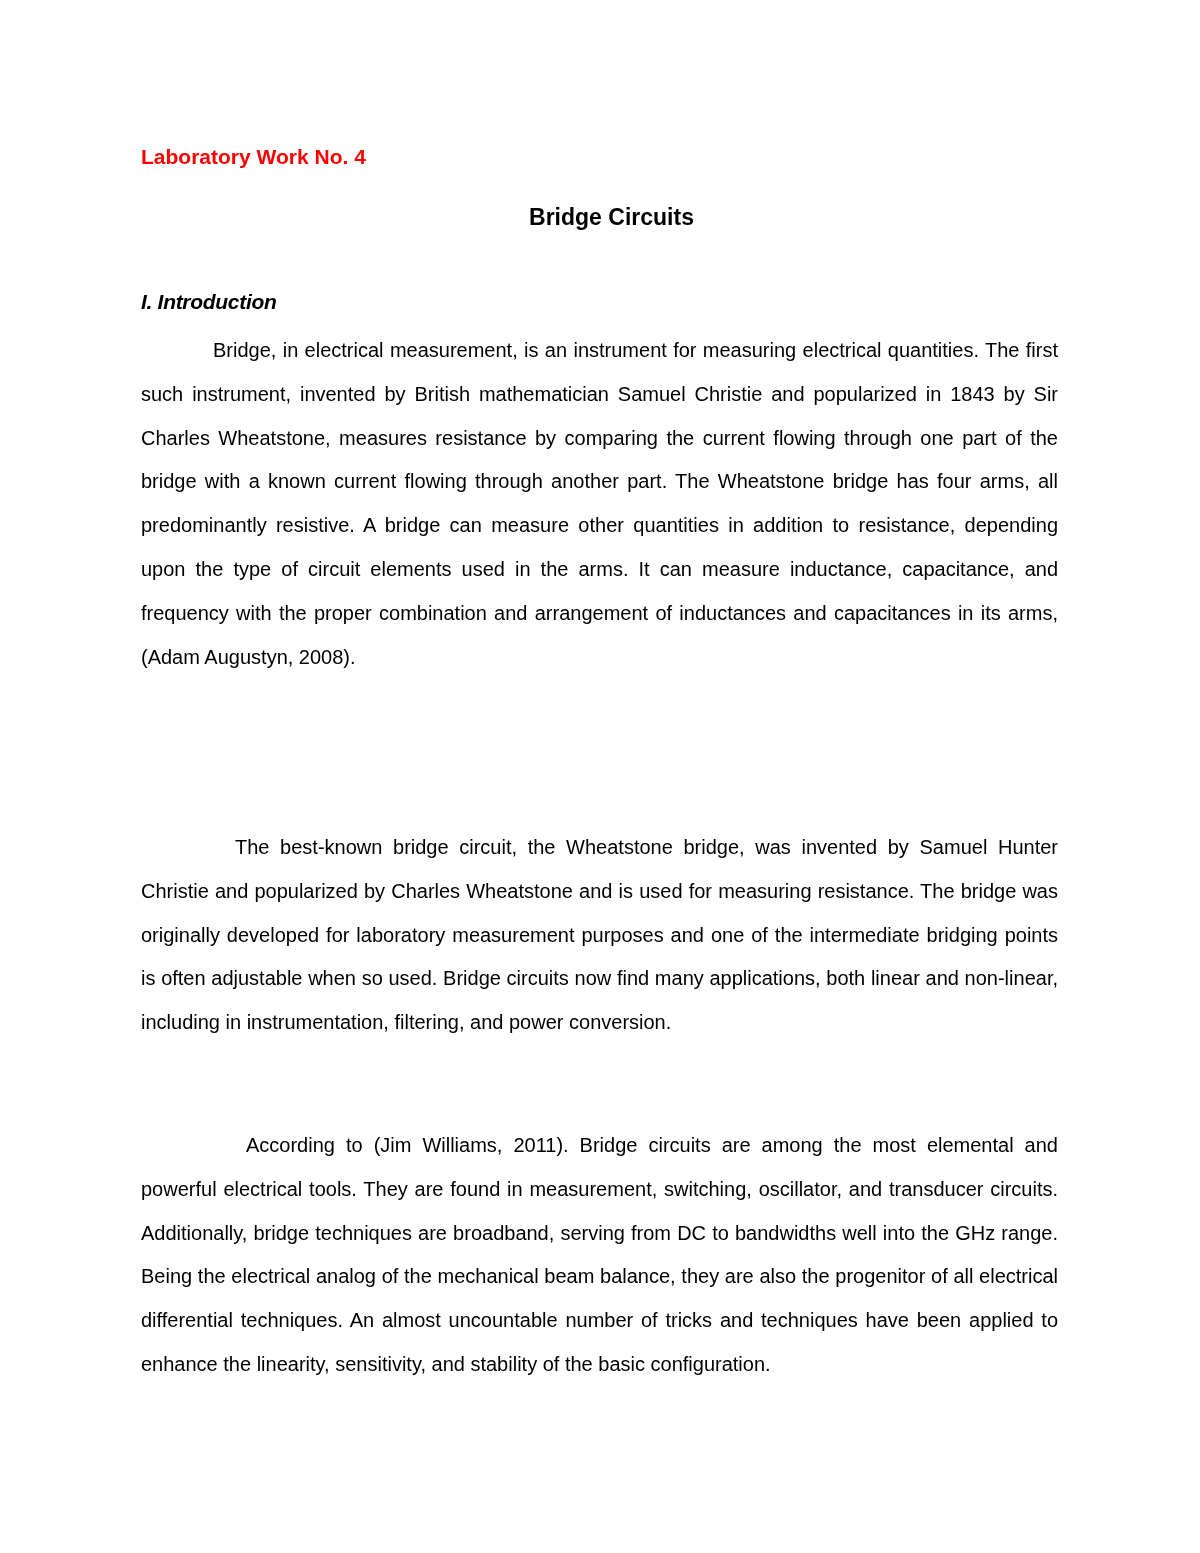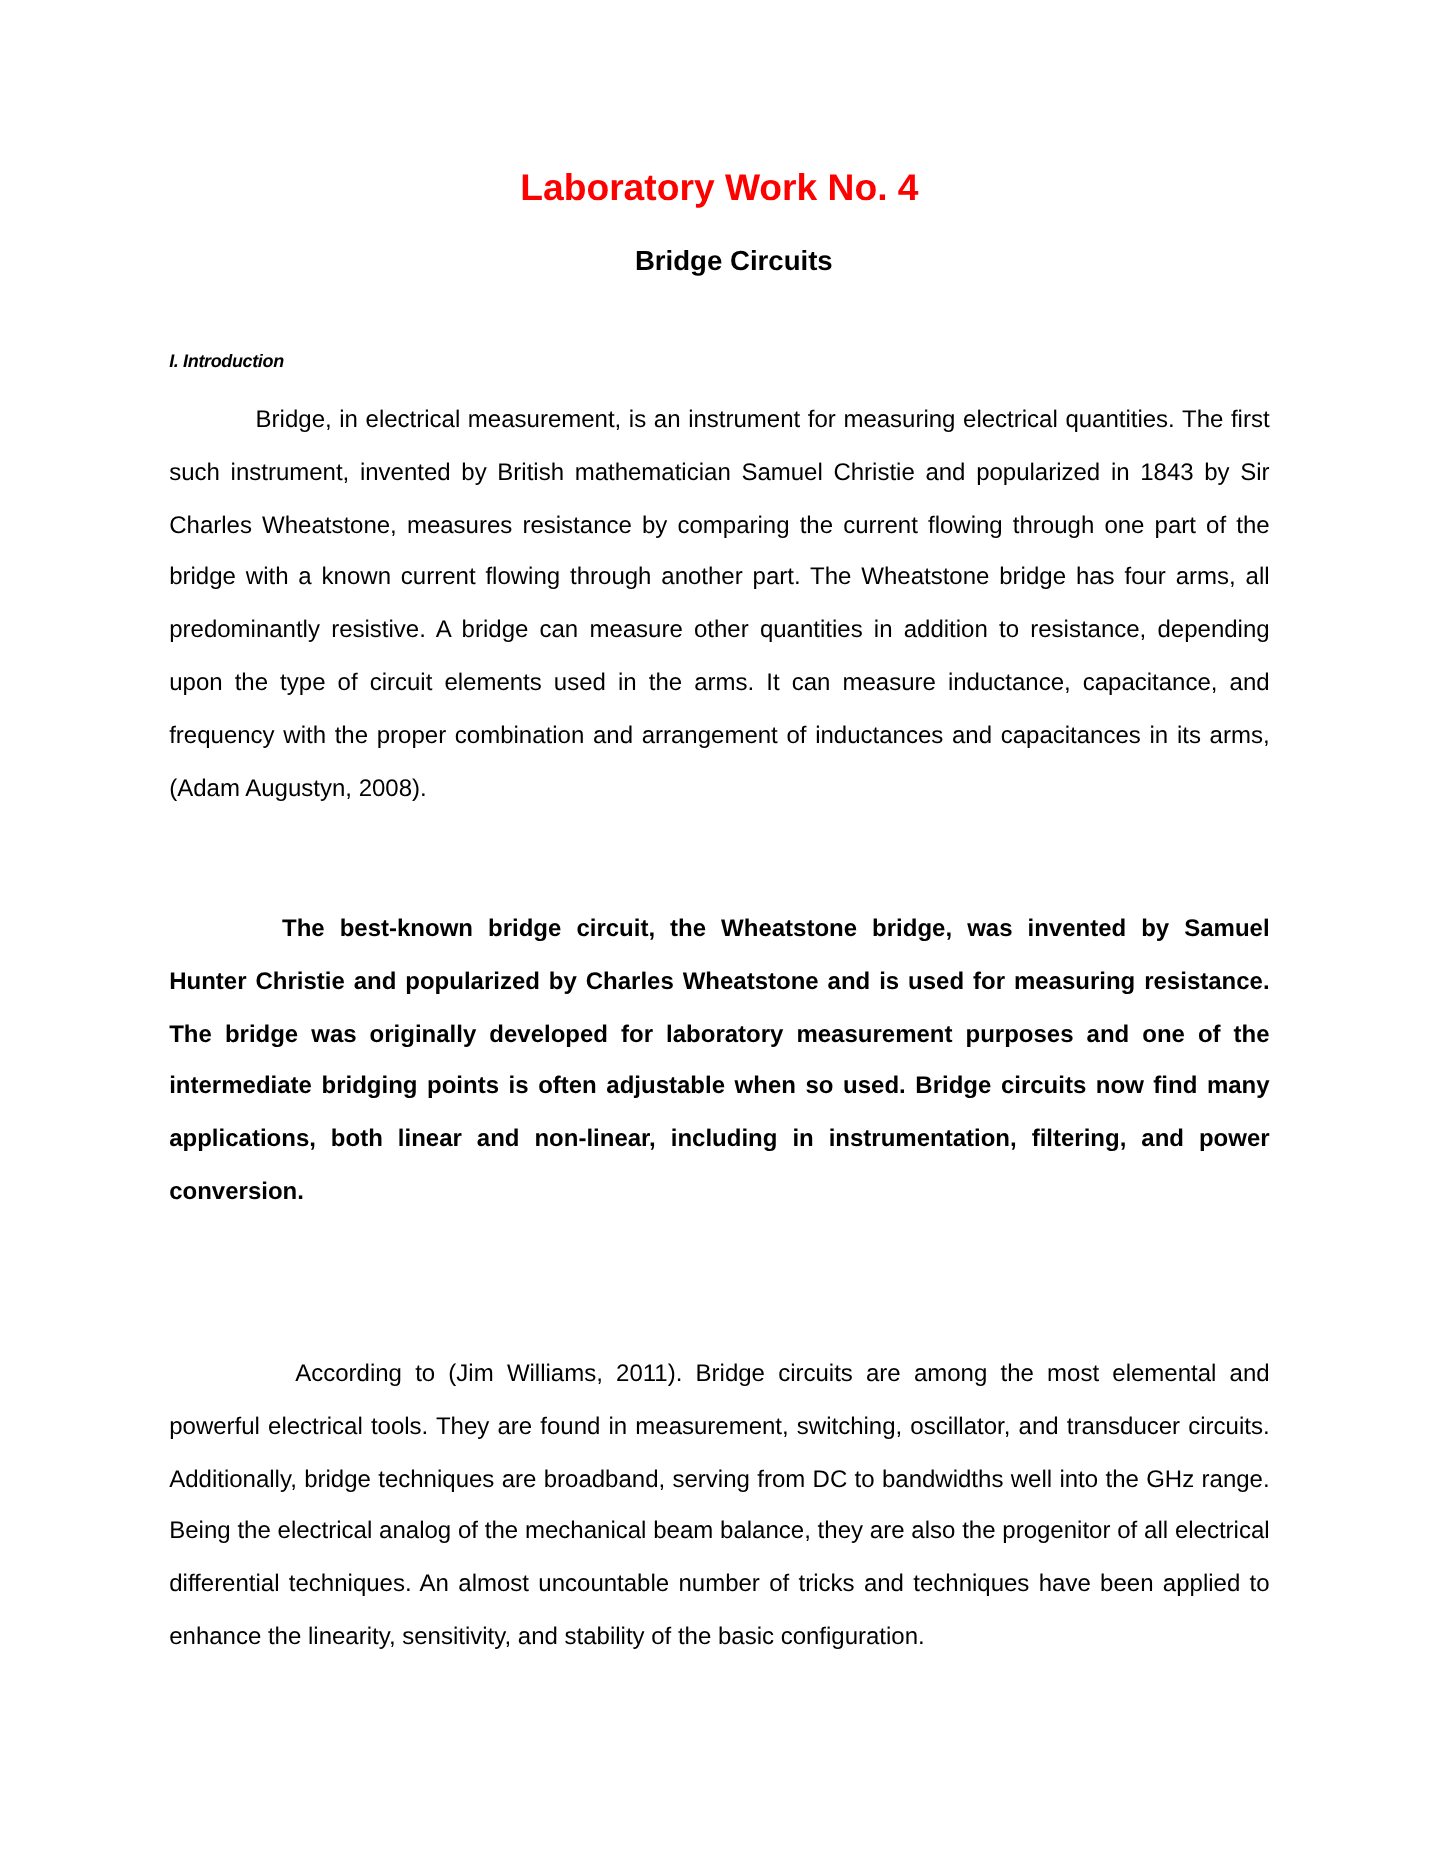--- a/index.html
+++ b/index.html
@@ -19,61 +19,60 @@
       position: absolute;
       left: 141px;
       top: 0;
       width: 917px;
     }
     .title {
       position: absolute;
       left: 0;
       width: 917px;
       top: 141px;
-      text-align: center;
-      font-size: 31px;
+      font-size: 21px;
       font-weight: bold;
       line-height: 32px;
       color: #ff0000;
       margin: 0;
     }
     .subtitle {
       position: absolute;
       left: 0;
       width: 917px;
       top: 189px;
       text-align: center;
       font-size: 23px;
       font-weight: bold;
       line-height: 32px;
       margin: 12px;
     }
     .section-heading {
       position: absolute;
       left: 0;
       top: 286px;
-      font-size: 15px;
+      font-size: 21px;
       font-weight: bold;
       font-style: italic;
       line-height: 32px;
       margin: 0;
       letter-spacing: -0.3px;
     }
     .para {
       position: absolute;
       left: 0;
       width: 917px;
       margin: 0;
       font-size: 20px;
       line-height: 43.8px;
       text-align: justify;
       text-align-last: left;
     }
     .p1 { top: 329px; text-indent: 72px; }
-    .p2 { top: 753px; text-indent: 94px; font-weight: bold; }
+    .p2 { top: 826px; text-indent: 94px; }
     .p3 { top: 1124px; text-indent: 105px; }
   </style>
 </head>
 <body>
 
 <div class="page">
   <h1 class="title">Laboratory Work No. 4</h1>
 
   <h2 class="subtitle">Bridge Circuits</h2>
 

